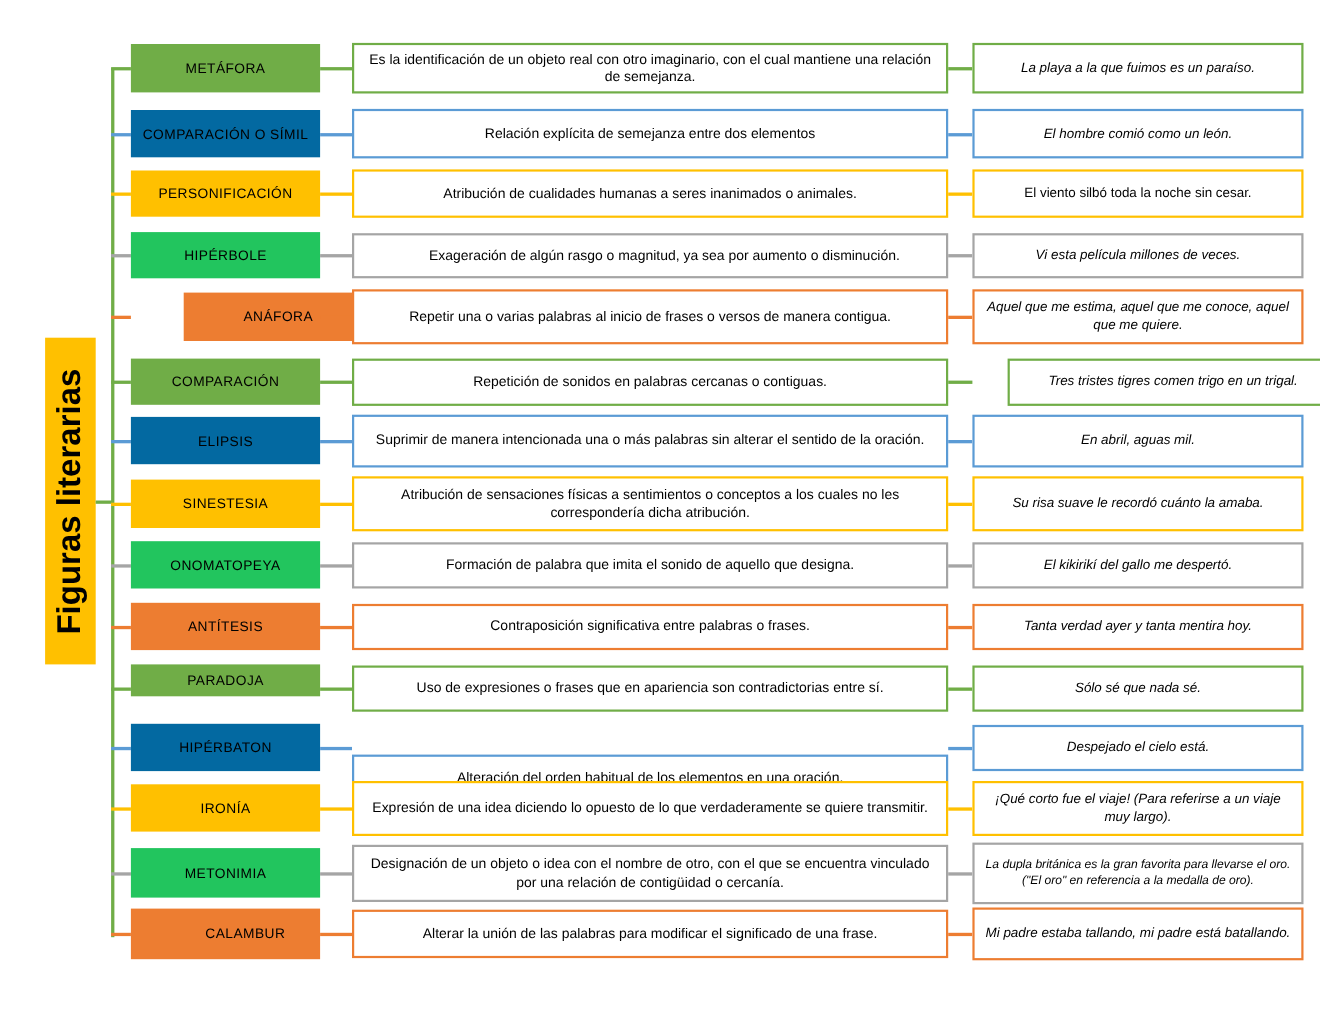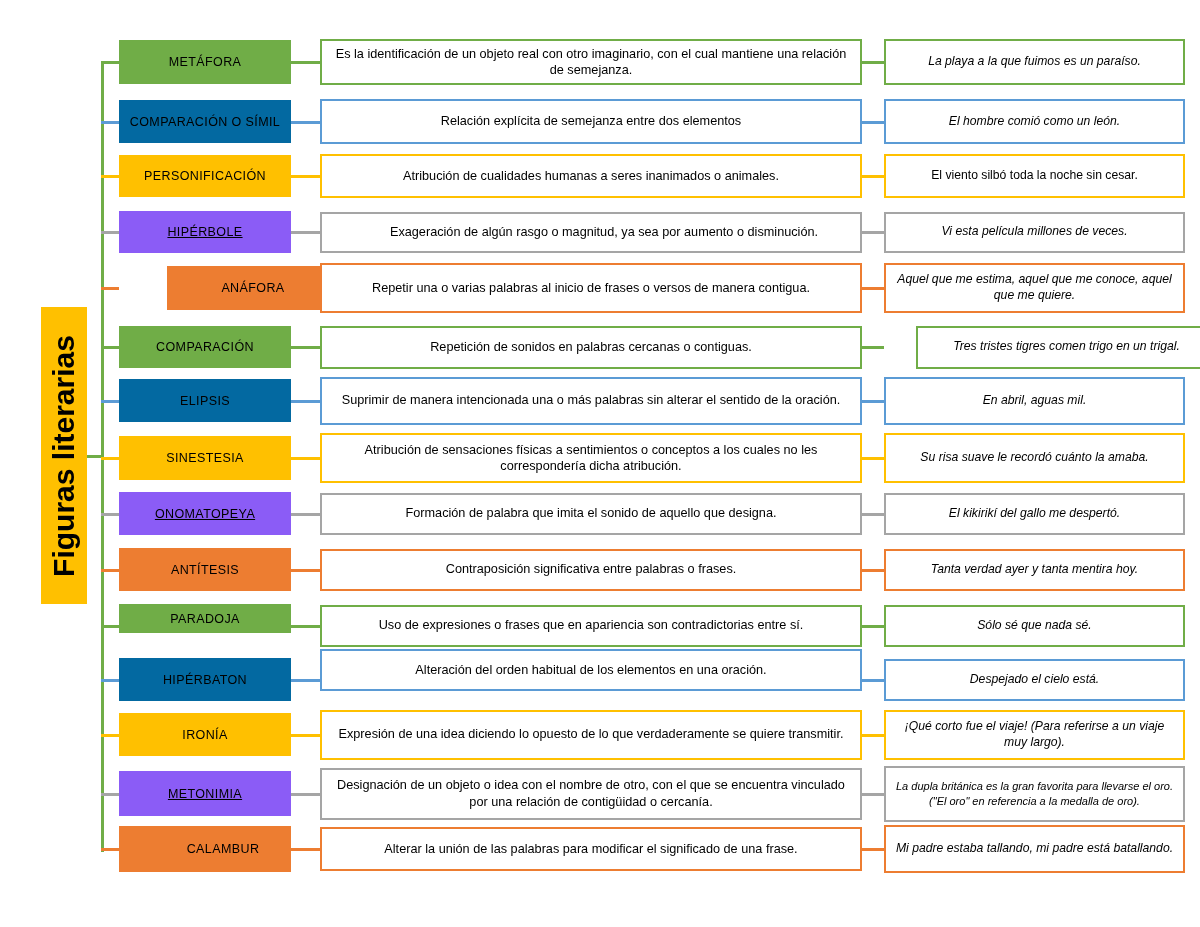--- a/index.html
+++ b/index.html
@@ -128,21 +128,21 @@
     line-height: 1.28;
     padding: 2px 6px;
   }
 
   .ex.upright { font-style: normal; }
 
   
   .c-green  { background: #70AD47; }
   .c-blue   { background: #0369a1; }
   .c-yellow { background: #FFC000; }
-  .c-gray   { background: #8b5cf6; text-decoration: underline; }
+  .c-gray   { background: #22c55e; }
   .c-orange { background: #ED7D31; }
 
   .b-green  { border-color: #70AD47; }
   .b-blue   { border-color: #5B9BD5; }
   .b-yellow { border-color: #FFC000; }
   .b-gray   { border-color: #A5A5A5; }
   .b-orange { border-color: #ED7D31; }
 
   .l-green  { background: #70AD47; }
   .l-blue   { background: #5B9BD5; }
@@ -316,21 +316,21 @@
         <div class="box ex b-green" style="top: 604.5px; height: 42px;">
           <span>Sólo sé que nada sé.</span>
         </div>
       </div>
       <div class="row">
         <div class="branch l-blue" style="top: 678.5px;"></div>
         <div class="box cat c-blue" style="top: 658px; height: 43px;">
           <span>HIPÉRBATON</span>
         </div>
         <div class="link1 l-blue" style="top: 678.5px;"></div>
-        <div class="box desc b-blue" style="top: 649px; height: 42px; justify-content: center;">
+        <div class="box desc b-blue" style="top: 686px; height: 42px; justify-content: center;">
           <span>Alteración del orden habitual de los elementos en una oración.</span>
         </div>
         <div class="link2 l-blue" style="top: 678.5px;"></div>
         <div class="box ex b-blue" style="top: 658.5px; height: 42px;">
           <span>Despejado el cielo está.</span>
         </div>
       </div>
       <div class="row">
         <div class="branch l-yellow" style="top: 733.5px;"></div>
         <div class="box cat c-yellow" style="top: 713px; height: 43px;">

